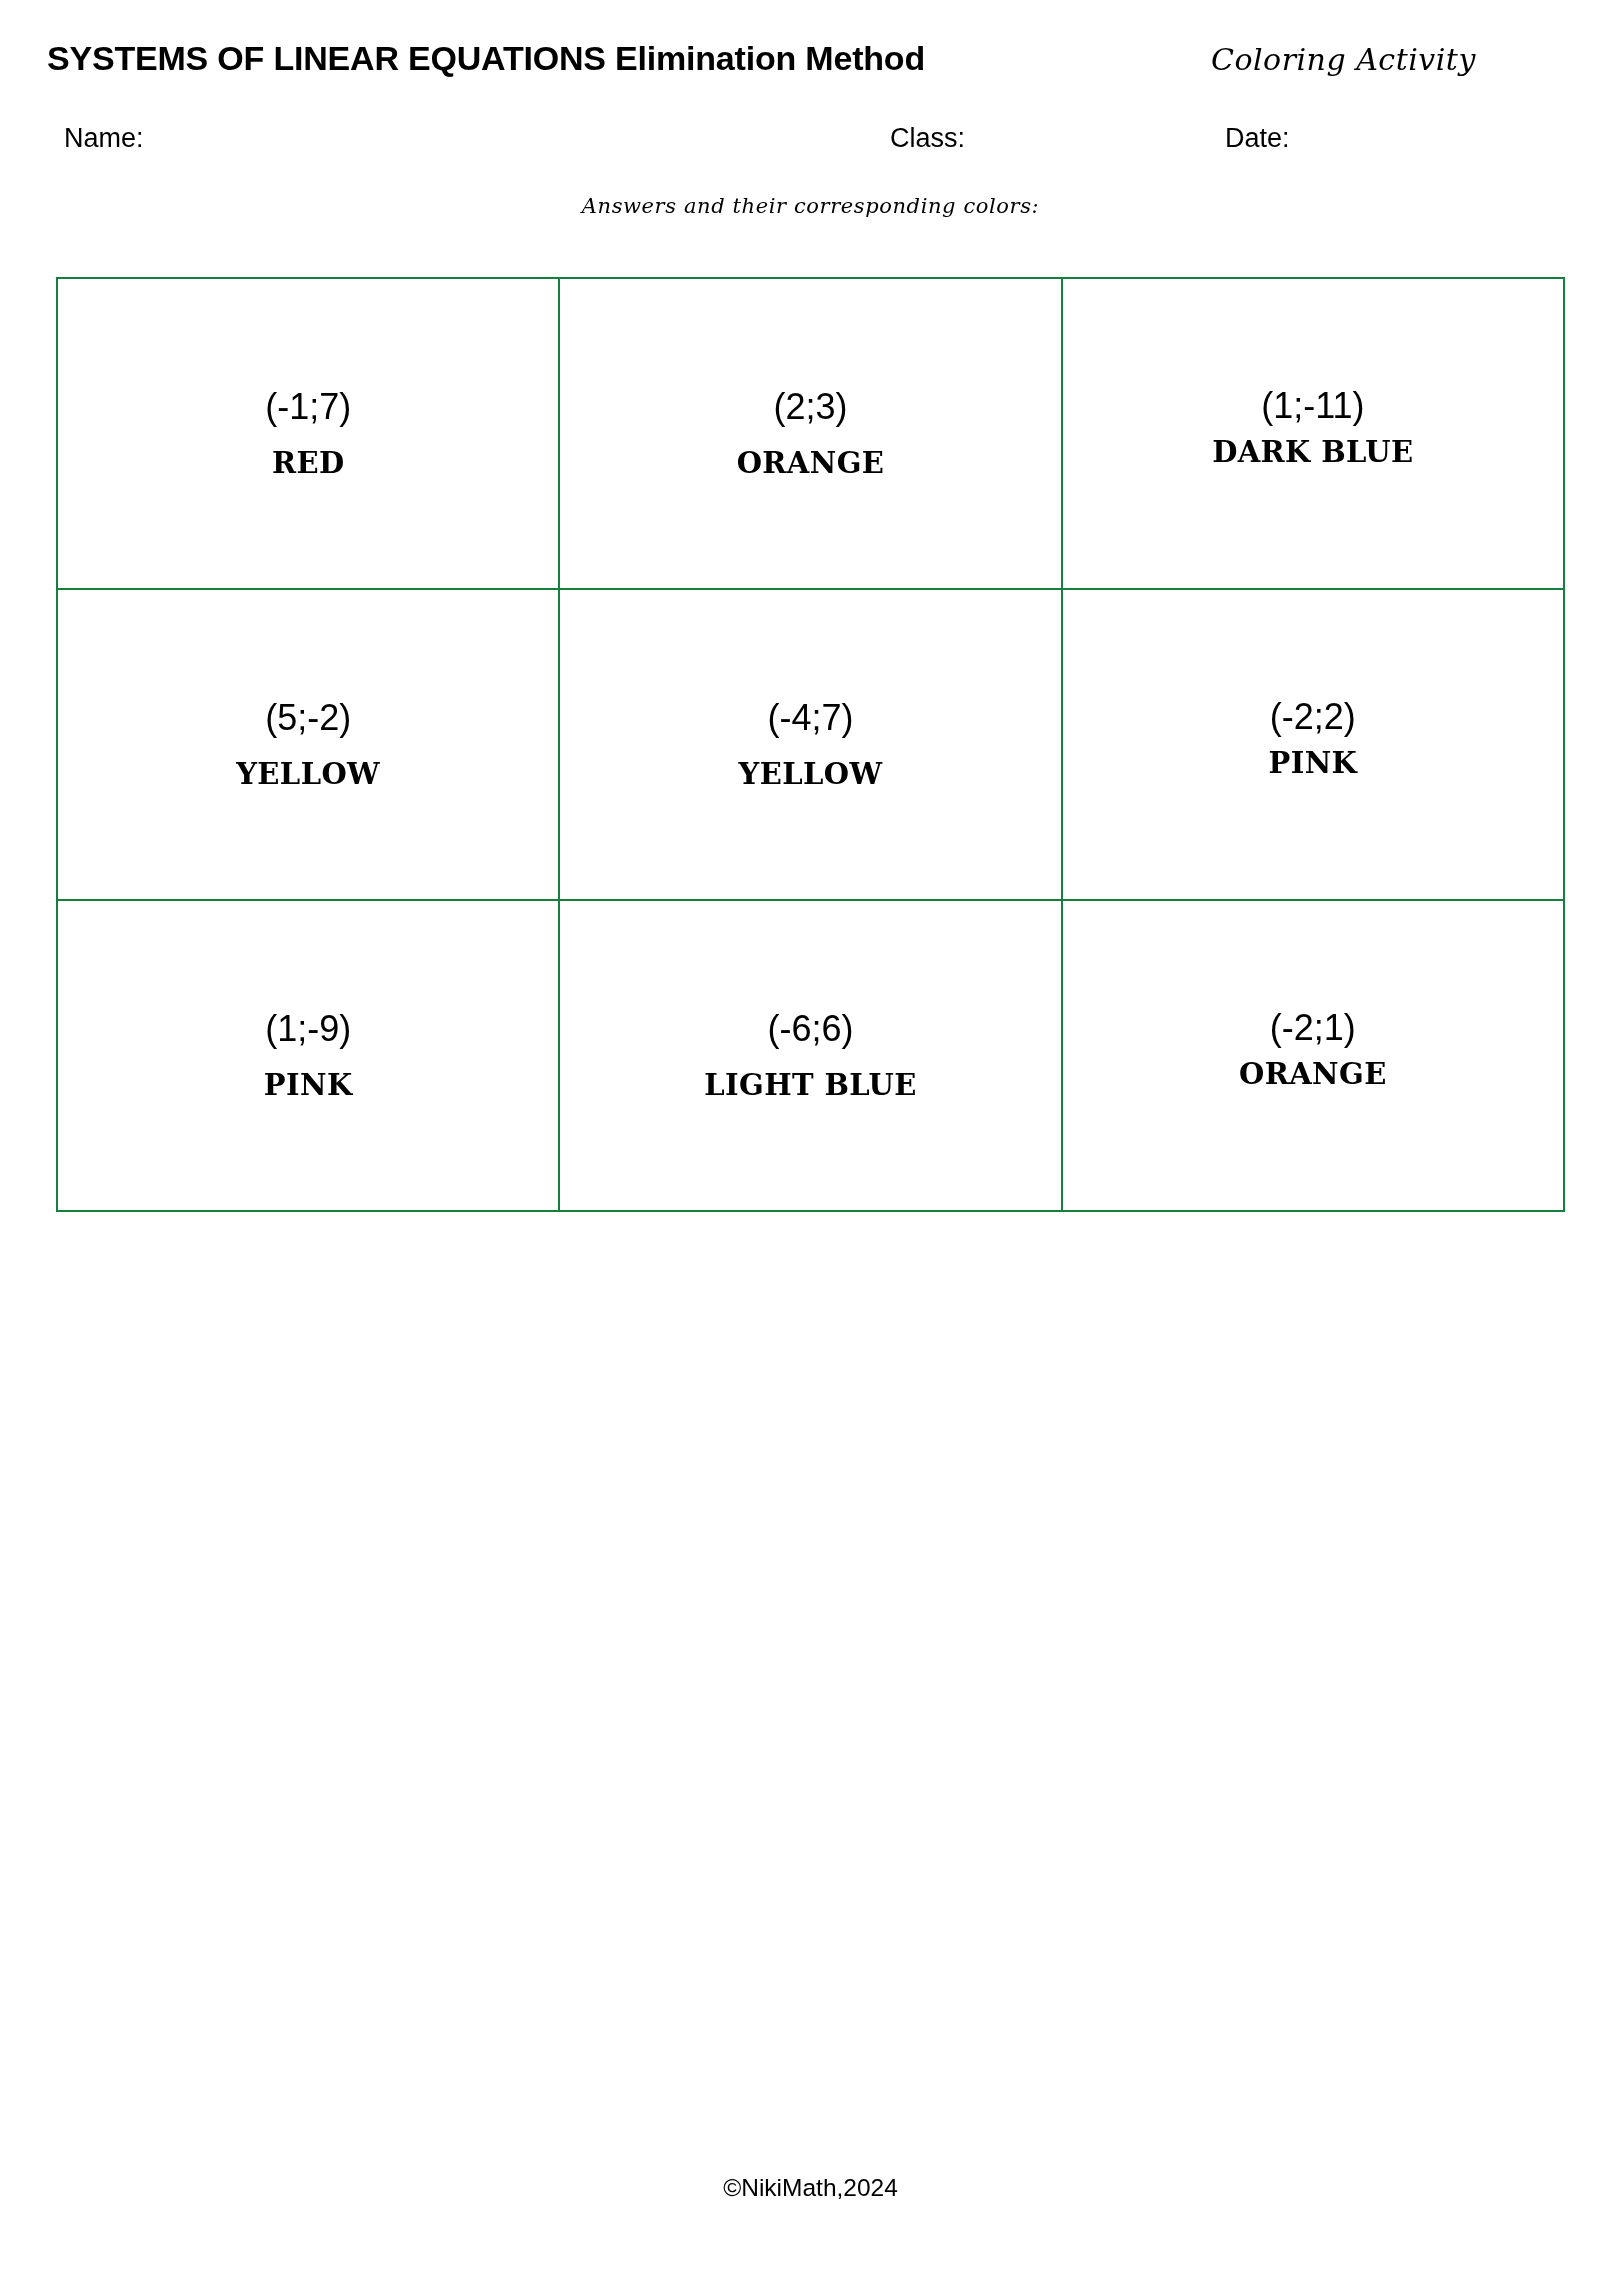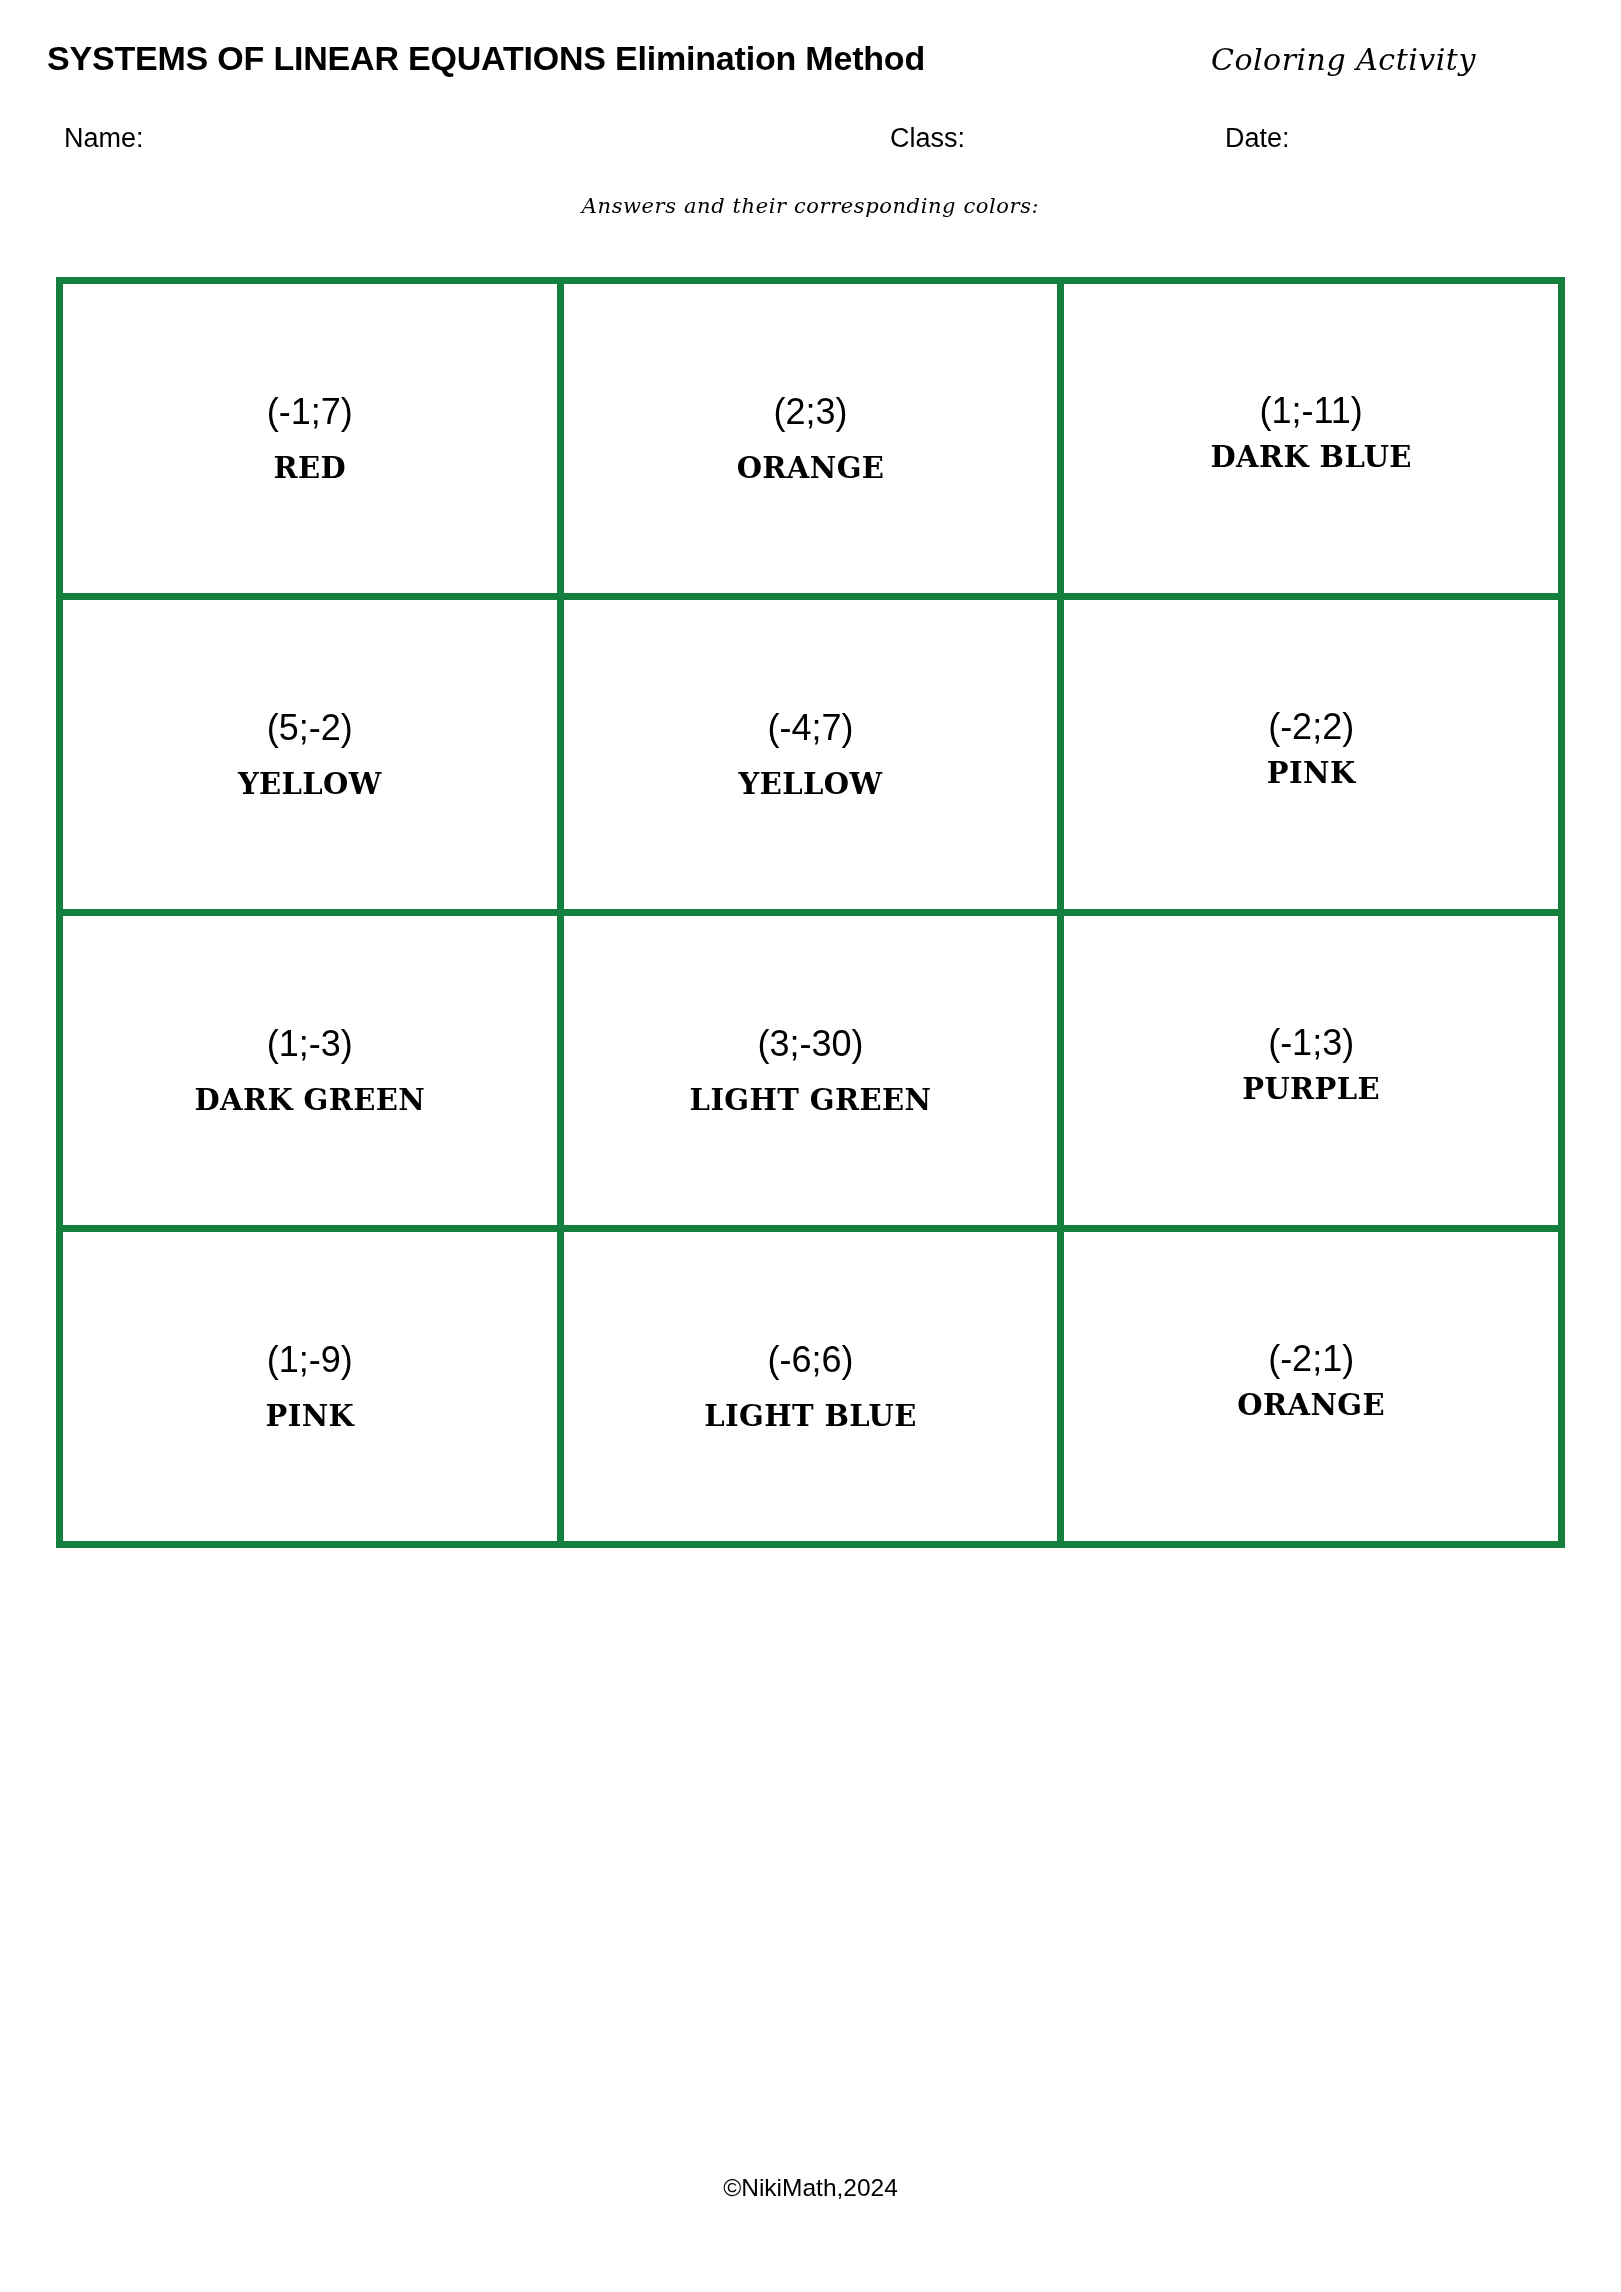--- a/index.html
+++ b/index.html
@@ -98,21 +98,21 @@
   
   .answers-table {
     position: absolute;
     left: 56px;
     top: 277px;
     width: 1509px;
     border-collapse: collapse;
     table-layout: fixed;
   }
   .answers-table td {
-    border: 7px solid #15803d;
+    border: 2px solid #15803d;
     width: 33.3333%;
     height: 309px;
     vertical-align: middle;
     text-align: right;
     padding: 0;
   }
   .cell-inner {
     display: flex;
     flex-direction: column;
     align-items: center;
@@ -204,40 +204,20 @@
         <td>
           <div class="cell-inner shift-up">
             <div class="answer">(-2;2)</div>
             <div class="color-label">PINK</div>
           </div>
         </td>
       </tr>
       <tr>
         <td>
           <div class="cell-inner">
-            <div class="answer">(1;-3)</div>
-            <div class="color-label">DARK GREEN</div>
-          </div>
-        </td>
-        <td>
-          <div class="cell-inner">
-            <div class="answer">(3;-30)</div>
-            <div class="color-label">LIGHT GREEN</div>
-          </div>
-        </td>
-        <td>
-          <div class="cell-inner shift-up">
-            <div class="answer">(-1;3)</div>
-            <div class="color-label">PURPLE</div>
-          </div>
-        </td>
-      </tr>
-      <tr>
-        <td>
-          <div class="cell-inner">
             <div class="answer">(1;-9)</div>
             <div class="color-label">PINK</div>
           </div>
         </td>
         <td>
           <div class="cell-inner">
             <div class="answer">(-6;6)</div>
             <div class="color-label">LIGHT BLUE</div>
           </div>
         </td>

